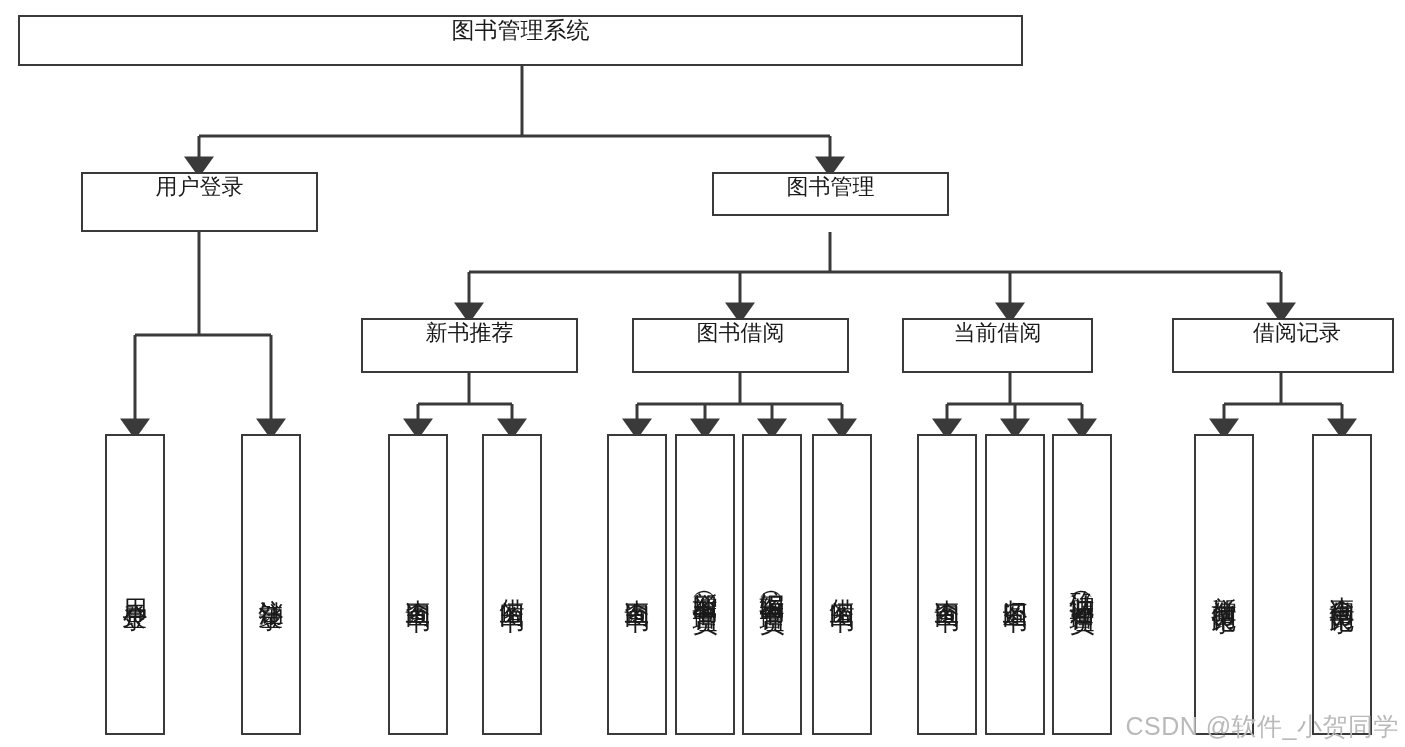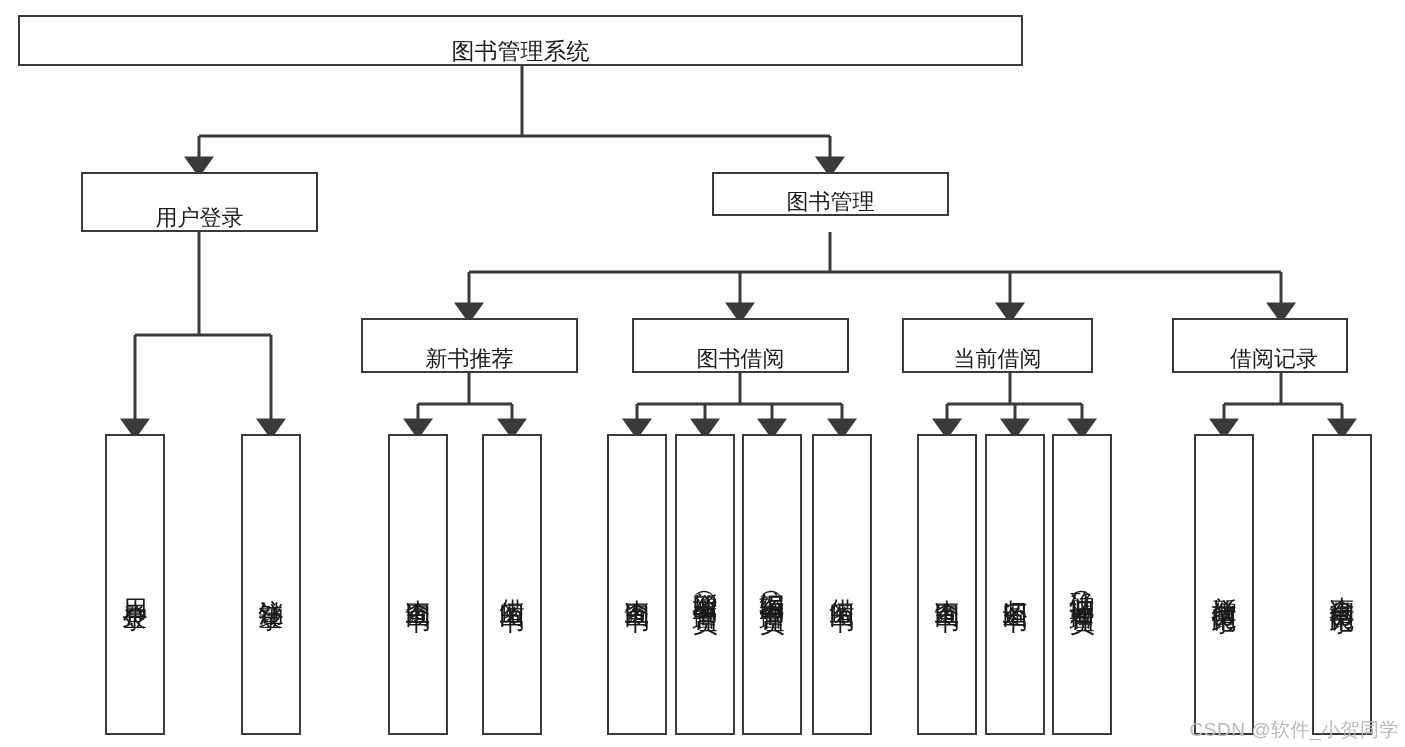--- a/index.html
+++ b/index.html
@@ -24,21 +24,21 @@
     width: 1405px;
     height: 747px;
     pointer-events: none;
   }
   .node {
     position: absolute;
     box-sizing: border-box;
     background: #ffffff;
     border: 2px solid #3a3a3a;
     display: flex;
-    align-items: flex-end;
+    align-items: flex-start;
     justify-content: center;
     color: #1a1a1a;
   }
   .node .label {
     text-align: center;
     line-height: 1.15;
     white-space: nowrap;
   }
   .node.root .label { font-size: 23px; }
   .node.lvl2 .label { font-size: 22px; }
@@ -51,21 +51,21 @@
     text-orientation: upright;
     font-size: 25px;
     letter-spacing: 3px;
     line-height: 1;
     white-space: nowrap;
   }
   .watermark {
     position: absolute;
     right: 6px;
     bottom: 4px;
-    font-size: 19px;
+    font-size: 25px;
     color: #b9b9b9;
     white-space: nowrap;
     letter-spacing: 0.5px;
   }
 </style>
 </head>
 <body>
 
 <div id="canvas">
 
@@ -136,21 +136,21 @@
   </div>
 
   <div class="node lvl2" style="left:361px; top:318px; width:217px; height:55px;">
     <span class="label">新书推荐</span>
   </div>
 
   <div class="node lvl2" style="left:902px; top:318px; width:191px; height:55px;">
     <span class="label">当前借阅</span>
   </div>
 
-  <div class="node lvl2" style="left:1172px; top:318px; width:176px; height:55px;padding-left:28px;">
+  <div class="node lvl2" style="left:1172px; top:318px; width:222px; height:55px;padding-left:28px;">
     <span class="label">借阅记录</span>
   </div>
 
   <div class="node leaf" style="left:105px; top:434px; width:60px; height:301px;">
     <span class="label">用户登录</span>
   </div>
 
   <div class="node leaf" style="left:241px; top:434px; width:60px; height:301px;">
     <span class="label">注销登录</span>
   </div>

